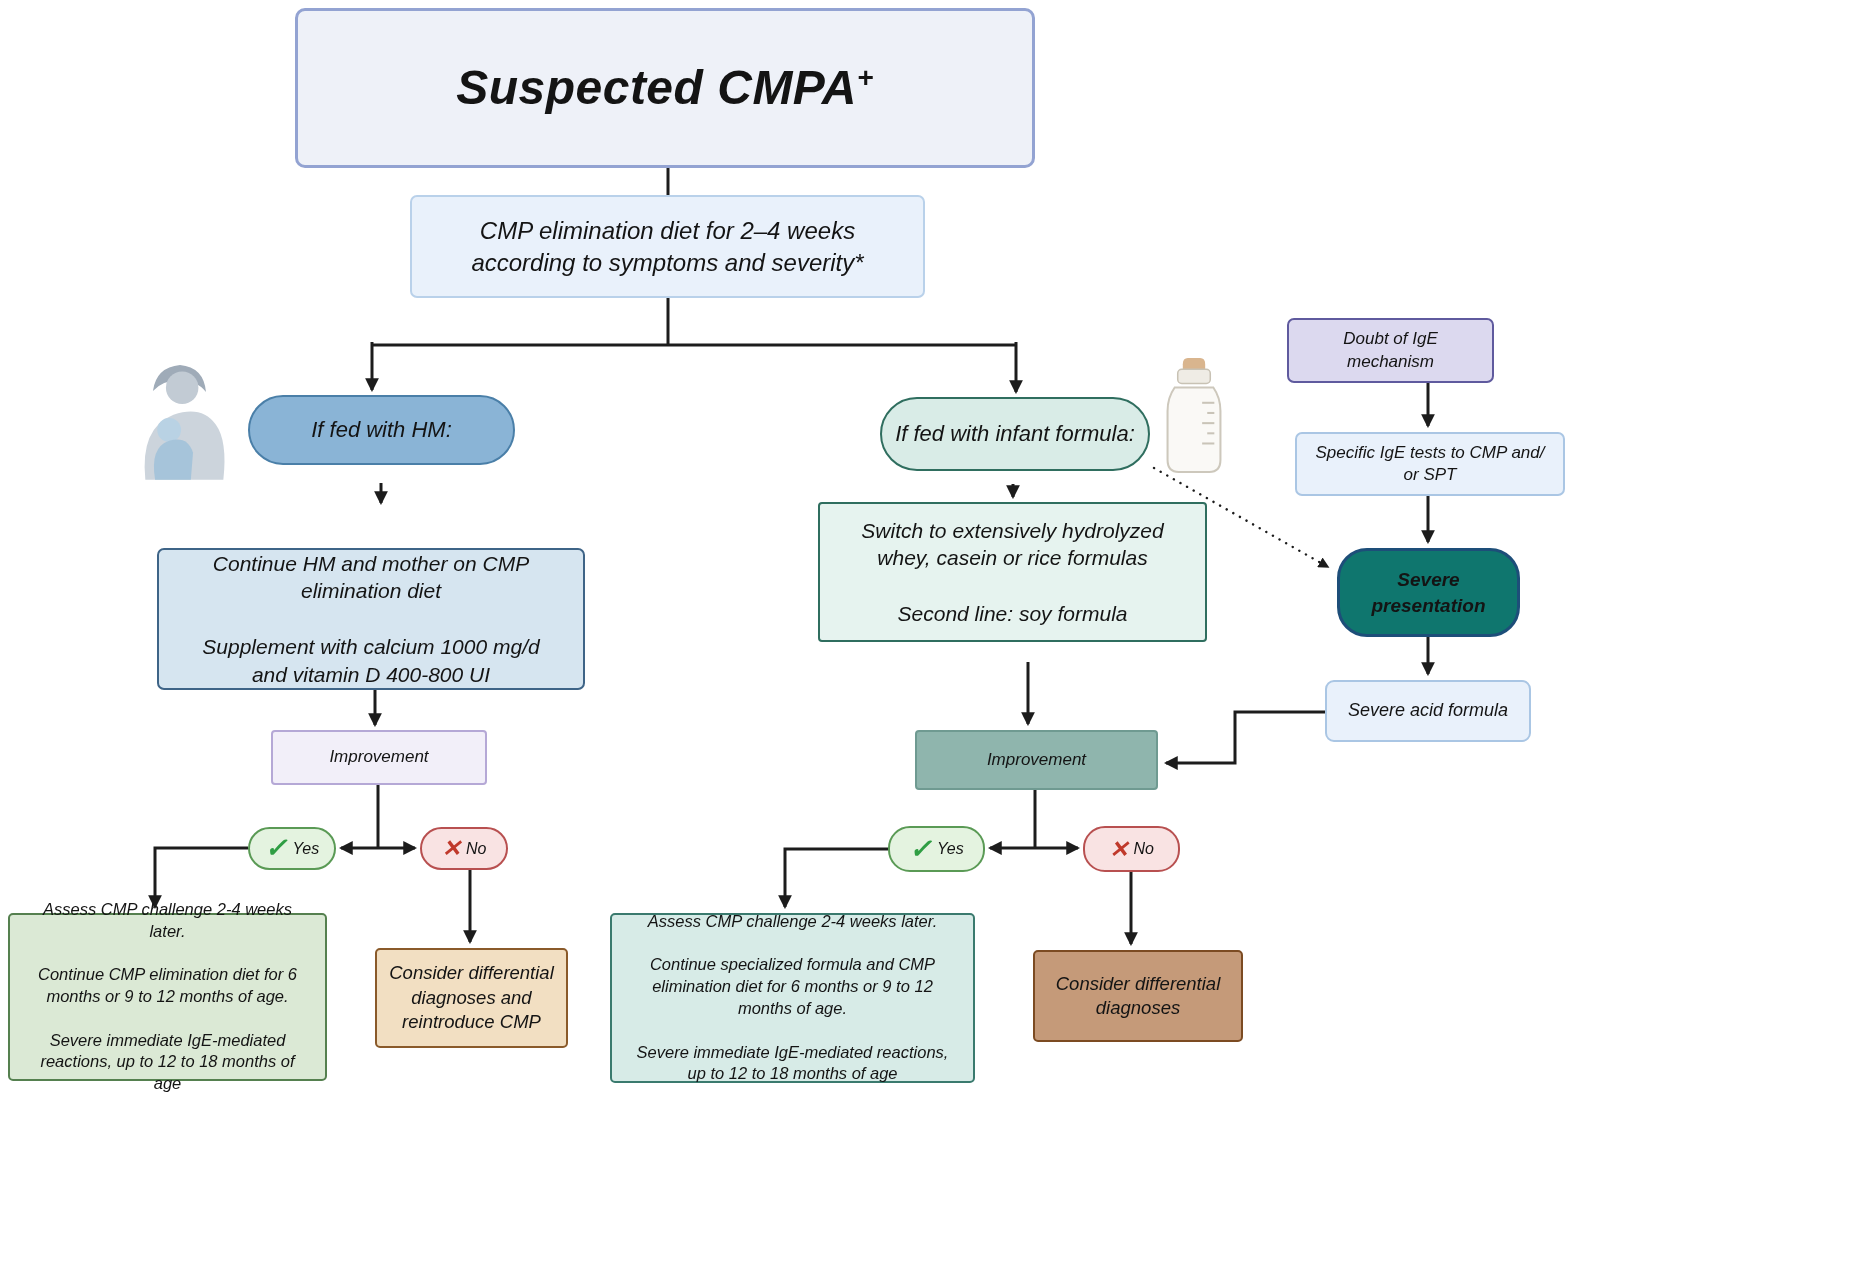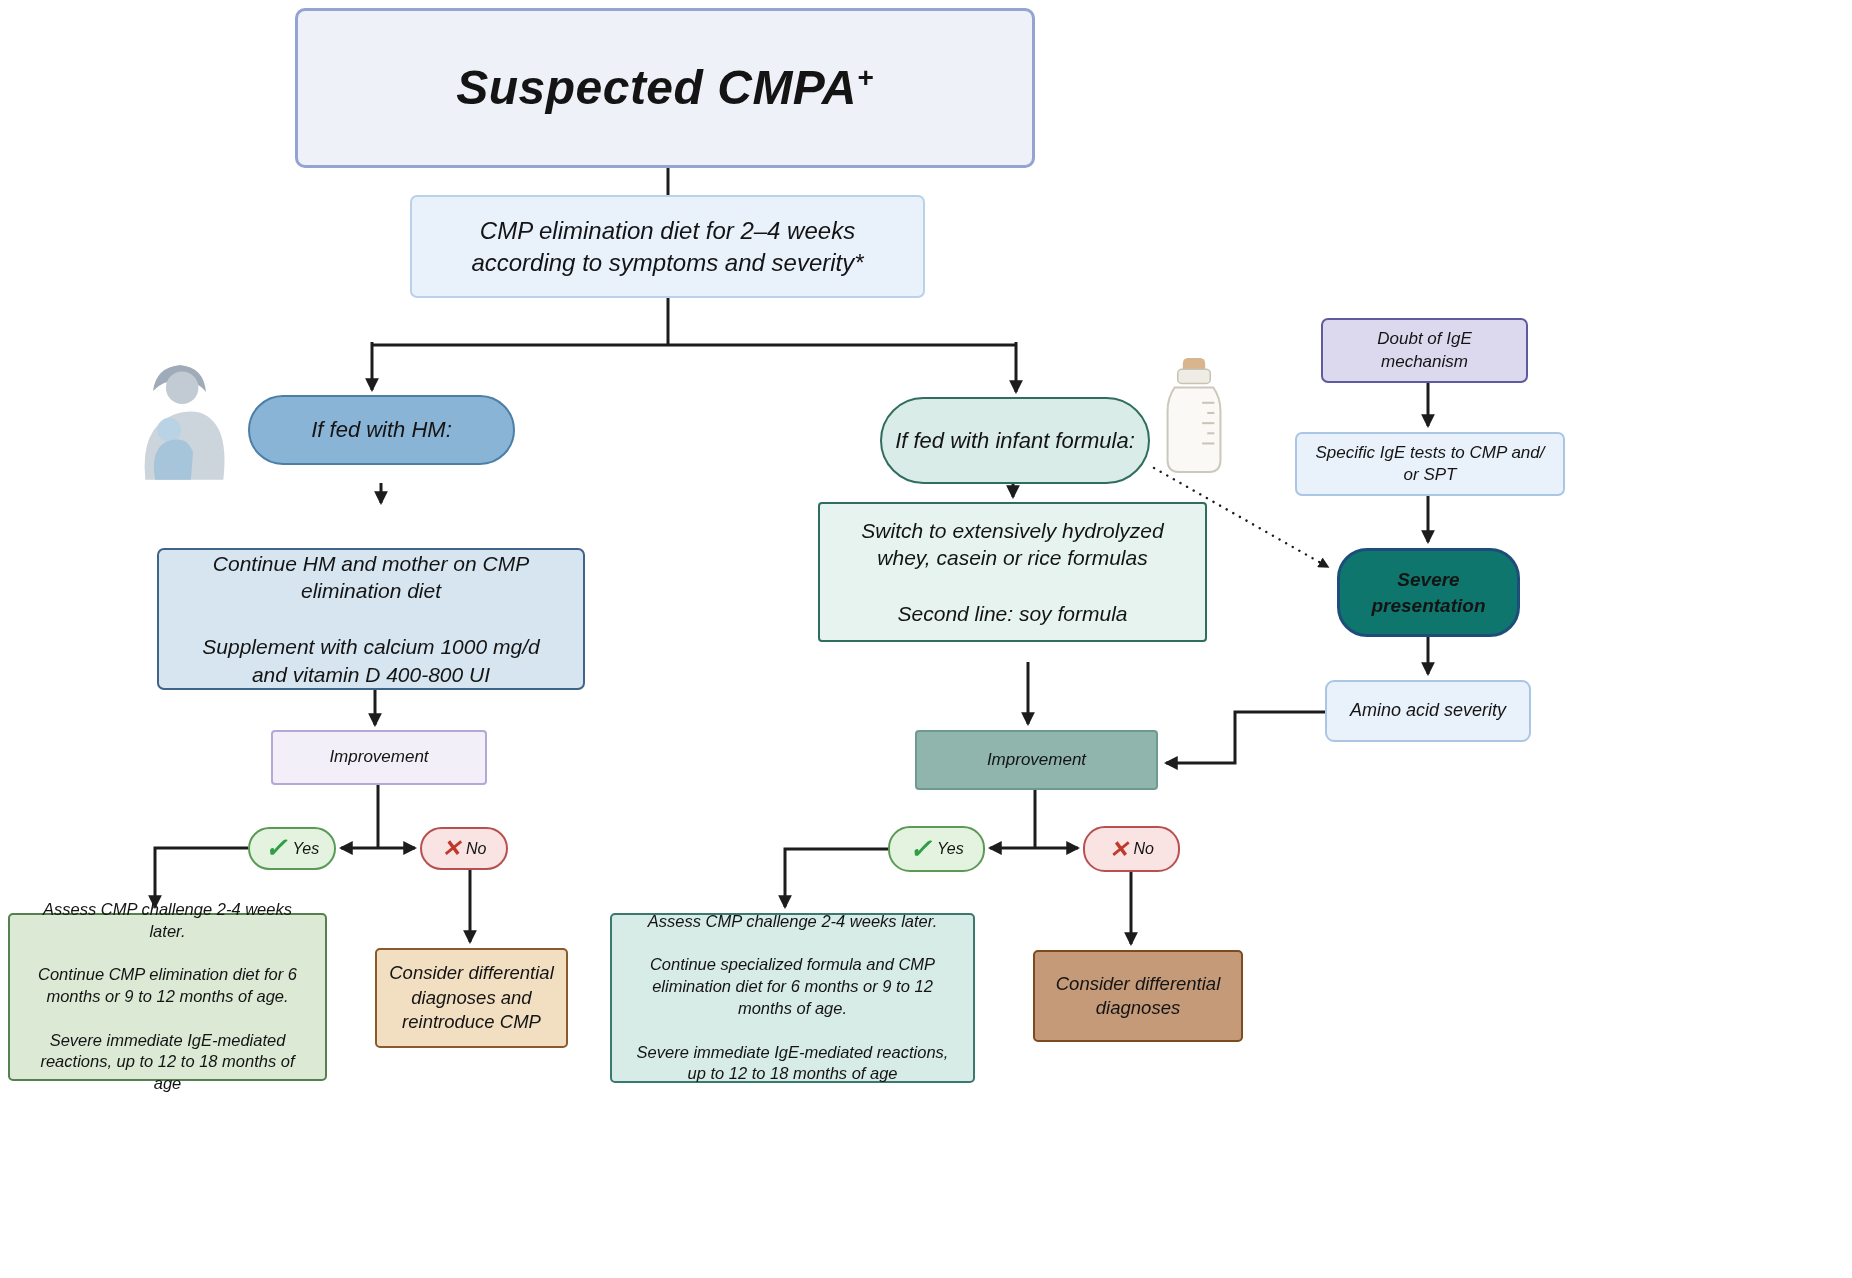--- a/index.html
+++ b/index.html
@@ -30,21 +30,21 @@
     background: #e9f1fb; border: 2px solid #b9d1ea; border-radius: 7px;
     font-size: 24px; padding: 0 20px;
   }
 
   .hm-pill {
     left: 248px; top: 395px; width: 267px; height: 70px;
     background: #8ab4d6; border: 2.5px solid #4a7fa8; border-radius: 44px;
     font-size: 22px;
   }
   .formula-pill {
-    left: 880px; top: 397px; width: 270px; height: 87px;
+    left: 880px; top: 397px; width: 270px; height: 74px;
     background: #d9ece7; border: 2.5px solid #2f6e5f; border-radius: 44px;
     font-size: 22px;
   }
 
   .hm-plan {
     left: 157px; top: 508px; width: 428px; height: 142px;
     background: #d6e5f0; border: 2.5px solid #3e6487; border-radius: 7px;
     font-size: 21px; padding: 0 26px; margin-top: 40px;
   }
   .formula-plan {
@@ -91,21 +91,21 @@
     background: #d7ebe7; border: 2px solid #3a7a6e; border-radius: 5px;
     font-size: 16.5px; padding: 0 16px;
   }
   .diff-right {
     left: 1033px; top: 950px; width: 210px; height: 92px;
     background: #c59a79; border: 2px solid #7c4b22; border-radius: 5px;
     font-size: 18.5px; padding: 0 14px;
   }
 
   .doubt-box {
-    left: 1321px; top: 318px; width: 207px; height: 65px;
+    left: 1287px; top: 318px; width: 207px; height: 65px;
     background: #dcd9ef; border: 2.5px solid #5f5a9e; border-radius: 7px;
     font-size: 17px;
   }
   .tests-box {
     left: 1295px; top: 432px; width: 270px; height: 64px;
     background: #e9f1fb; border: 2px solid #aac6e4; border-radius: 7px;
     font-size: 17px; padding: 0 7px;
   }
   .severe-box {
     left: 1337px; top: 548px; width: 183px; height: 89px;
@@ -247,15 +247,15 @@
 up to 12 to 18 months of age</div>
   <div class="node diff-right">Consider differential
 diagnoses</div>
 
   <div class="node doubt-box">Doubt of IgE
 mechanism</div>
   <div class="node tests-box">Specific IgE tests to CMP and/
 or SPT</div>
   <div class="node severe-box">Severe
 presentation</div>
-  <div class="node amino-box">Amino acid severity</div>
+  <div class="node amino-box">Severe acid formula</div>
 
 </div>
 
 </body></html>

